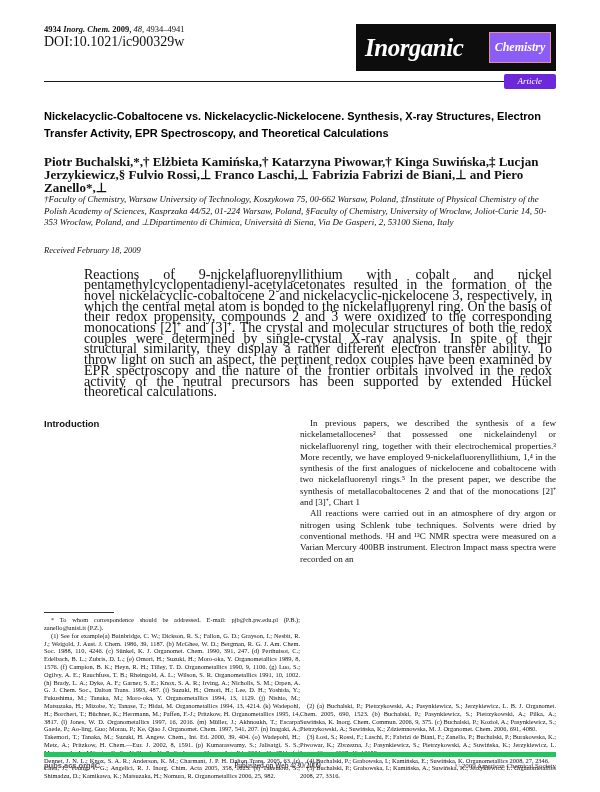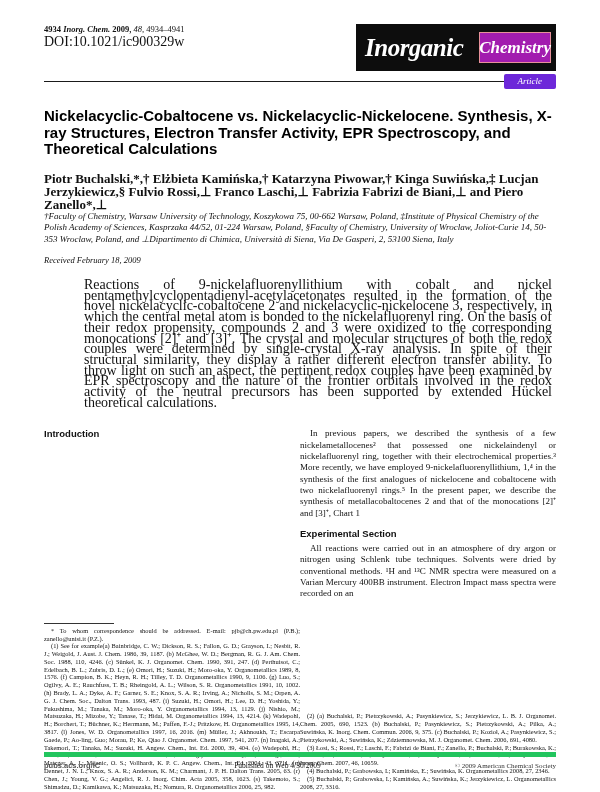--- a/index.html
+++ b/index.html
@@ -26,42 +26,42 @@
   .logo-box {
     background:#0d0d0d; width:200px; height:47px;
     display:flex; align-items:center; justify-content:space-between;
     box-sizing:border-box; padding:0 5px 0 9px;
   }
   .logo-word1 {
     color:#fff; font-family:"Liberation Serif", serif;
     font-style:italic; font-weight:bold; font-size:25px; letter-spacing:-0.5px;
   }
   .logo-word2-box {
-    background:#a21caf; color:#fff; height:31px; min-width:62px;
+    background:#8b5cf6; color:#fff; height:31px; min-width:62px;
     display:flex; align-items:center; justify-content:center;
-    font-style:italic; font-size:17px; font-weight:bold;
+    font-style:italic; font-size:12px; font-weight:bold;
     box-shadow:inset 0 0 0 1px #e8909a;
   }
   .top-rule { border-top:1.5px solid #1a1a1a; margin-top:10px; position:relative; }
   .article-badge {
     position:absolute; right:0; top:-8px;
     background:#6d28d9; color:#fff;
     font-style:italic; font-size:9px;
     padding:2px 14px 3px 14px; border-radius:2px;
   }
   
   .title {
     margin:26px 0 8px 0;
     font-family:"Liberation Sans", sans-serif;
-    font-weight:bold; font-size:15px; line-height:16.5px;
+    font-weight:bold; font-size:11px; line-height:16.5px;
     color:#000; max-width:508px;
   }
   .authors { margin-top:14px; font-size:13px; font-weight:bold; line-height:13px; max-width:508px; }
   .affiliations { font-style:italic; font-size:9px; line-height:11.5px; max-width:508px; }
-  .received { margin-top:10px; font-size:8.5px; font-style:italic; }
+  .received { margin-top:16px; font-size:8.5px; font-style:italic; }
   
   .abstract {
     margin:15px 0 0 40px; width:468px;
     font-size:14px; line-height:10.7px; text-align:justify;
   }
   
   .columns { margin-top:20px; display:flex; height:362px; }
   .col {
     flex:1; min-width:0;
     display:flex; flex-direction:column;
@@ -128,21 +128,20 @@
       <div class="section-heading">Introduction</div>
       <div class="footnotes">
         <div class="fn-rule"></div>
         <p>* To whom correspondence should be addressed. E-mail: pjb@ch.pw.edu.pl (P.B.); zanello@unisi.it (P.Z.).</p>
         <p>(1) See for example(a) Bainbridge, C. W.; Dickson, R. S.; Fallon, G. D.; Grayson, I.; Nesbit, R. J.; Weigold, J. Aust. J. Chem. 1986, 39, 1187. (b) McGhee, W. D.; Bergman, R. G. J. Am. Chem. Soc. 1988, 110, 4246. (c) Sünkel, K. J. Organomet. Chem. 1990, 391, 247. (d) Perthuisot, C.; Edelbach, B. L.; Zubris, D. L.; (e) Omori, H.; Suzuki, H.; Moro-oka, Y. Organometallics 1989, 8, 1576. (f) Campion, B. K.; Heyn, R. H.; Tilley, T. D. Organometallics 1990, 9, 1106. (g) Luo, S.; Ogilvy, A. E.; Rauchfuss, T. B.; Rheingold, A. L.; Wilson, S. R. Organometallics 1991, 10, 1002. (h) Brady, L. A.; Dyke, A. F.; Garner, S. E.; Knox, S. A. R.; Irving, A.; Nicholls, S. M.; Orpen, A. G. J. Chem. Soc., Dalton Trans. 1993, 487. (i) Suzuki, H.; Omori, H.; Lee, D. H.; Yoshida, Y.; Fukushima, M.; Tanaka, M.; Moro-oka, Y. Organometallics 1994, 13, 1129. (j) Nishio, M.; Matsuzaka, H.; Mizobe, Y.; Tanase, T.; Hidai, M. Organometallics 1994, 13, 4214. (k) Wadepohl, H.; Borchert, T.; Büchner, K.; Herrmann, M.; Paffen, F.-J.; Pritzkow, H. Organometallics 1995, 14, 3817. (l) Jones, W. D. Organometallics 1997, 16, 2016. (m) Müller, J.; Akhnoukh, T.; Escarpa Gaede, P.; Ao-ling, Guo; Morau, P.; Ke, Qiao J. Organomet. Chem. 1997, 541, 207. (n) Inagaki, A.; Takemori, T.; Tanaka, M.; Suzuki, H. Angew. Chem., Int. Ed. 2000, 39, 404. (o) Wadepohl, H.; Metz, A.; Pritzkow, H. Chem.—Eur. J. 2002, 8, 1591. (p) Kumaraswamy, S.; Jalisatgi, S. S.; Matzger, A. J.; Mijanic, O. S.; Vollhardt, K. P. C. Angew. Chem., Int. Ed. 2004, 43, 3711. (q) Dennet, J. N. L.; Knox, S. A. R.; Anderson, K. M.; Charmant, J. P. H. Dalton Trans. 2005, 63. (r) Chen, J.; Young, V. G.; Angelici, R. J. Inorg. Chim. Acta 2005, 358, 1623. (s) Takemoto, S.; Shimadzu, D.; Kamikawa, K.; Matsuzaka, H.; Nomura, R. Organometallics 2006, 25, 982.</p>
       </div>
     </div>
 
     <div class="col">
       <p class="body-para para-indent">In previous papers, we described the synthesis of a few nickelametallocenes² that possessed one nickelaindenyl or nickelafluorenyl ring, together with their electrochemical properties.³ More recently, we have employed 9-nickelafluorenyllithium, 1,⁴ in the synthesis of the first analogues of nickelocene and cobaltocene with two nickelafluorenyl rings.⁵ In the present paper, we describe the synthesis of metallacobaltocenes 2 and that of the monocations [2]⁺ and [3]⁺, Chart 1</p>
-      <div class="section-heading spacer-heading">Experimental Section</div>
       <p class="body-para para-indent">All reactions were carried out in an atmosphere of dry argon or nitrogen using Schlenk tube techniques. Solvents were dried by conventional methods. ¹H and ¹³C NMR spectra were measured on a Varian Mercury 400BB instrument. Electron Impact mass spectra were recorded on an</p>
       <div class="footnotes">
         <p>(2) (a) Buchalski, P.; Pietrzykowski, A.; Pasynkiewicz, S.; Jerzykiewicz, L. B. J. Organomet. Chem. 2005, 690, 1523. (b) Buchalski, P.; Pasynkiewicz, S.; Pietrzykowski, A.; Pilka, A.; Suwińska, K. Inorg. Chem. Commun. 2006, 9, 375. (c) Buchalski, P.; Kozioł, A.; Pasynkiewicz, S.; Pietrzykowski, A.; Suwińska, K.; Zdziemnowska, M. J. Organomet. Chem. 2006, 691, 4080.</p>
         <p>(3) Łosi, S.; Rossi, F.; Laschi, F.; Fabrizi de Biani, F.; Zanello, P.; Buchalski, P.; Burakowska, K.; Piwowar, K.; Zbrzezna, J.; Pasynkiewicz, S.; Pietrzykowski, A.; Suwińska, K.; Jerzykiewicz, L. Inorg. Chem. 2007, 46, 10659.</p>
         <p>(4) Buchalski, P.; Grabowska, I.; Kamińska, E.; Suwińska, K. Organometallics 2008, 27, 2346.</p>
         <p>(5) Buchalski, P.; Grabowska, I.; Kamińska, A.; Suwińska, K.; Jerzykiewicz, L. Organometallics 2008, 27, 3316.</p>
       </div>
     </div>
 
   </div>

